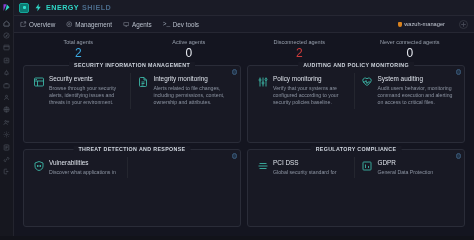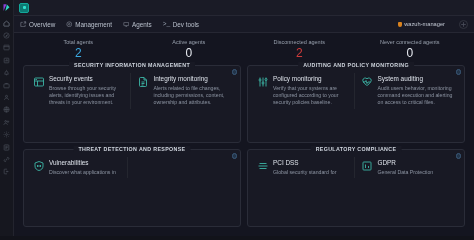--- a/index.html
+++ b/index.html
@@ -219,20 +219,27 @@
         </svg>
     </div>
   </div>
 
   <div class="main">
 
     <div class="brandbar">
       <div class="sq">
           <i></i>
         </div>
+      <div class="brand">
+        <svg class="bolt" viewBox="0 0 24 24">
+            <path d="M13 2 L4 14 h6 l-1 8 l9-12 h-6 z" fill="#2fd6c6"></path>
+          </svg>
+        <span class="brand-1">ENERGY</span>
+        <span class="brand-2">SHIELD</span>
+      </div>
     </div>
 
     <div class="navbar">
       <div class="nav-item">
         <svg viewBox="0 0 24 24" fill="none" stroke="#b9c0cc" stroke-width="2">
             <path d="M14 3h7v7"></path>
             <path d="M21 3l-8 8"></path>
             <path d="M19 14v6a1 1 0 0 1-1 1H4a1 1 0 0 1-1-1V6a1 1 0 0 1 1-1h6"></path>
           </svg>
         <span class="nav-label">Overview</span>

